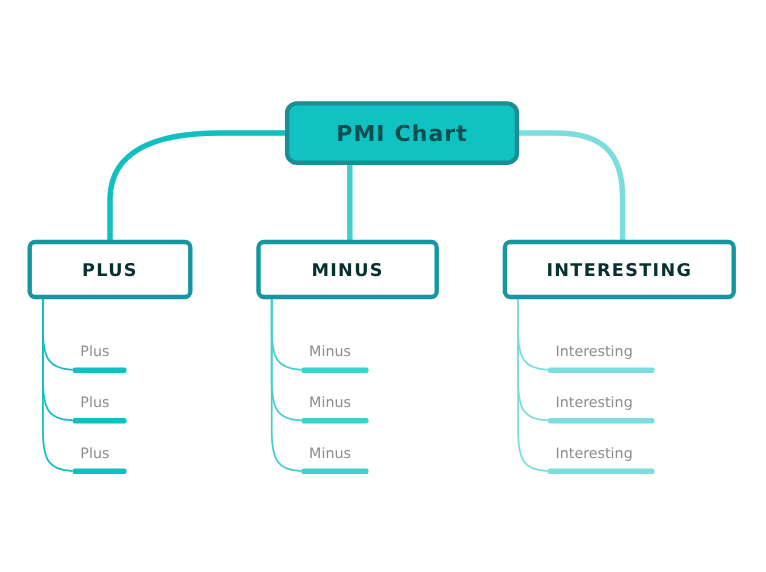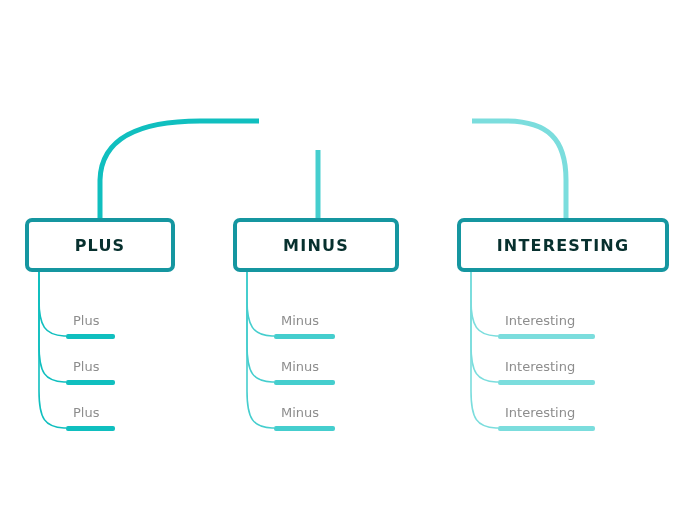--- a/index.html
+++ b/index.html
@@ -104,20 +104,21 @@
 
     <path d="M 247,272 L 247,300 C 247,326 253,335 272,336 L 274,336" fill="none" stroke="#45cece" stroke-width="1.6"></path>
     <path d="M 247,272 L 247,345 C 247,373 253,381 272,382 L 274,382" fill="none" stroke="#45cece" stroke-width="1.6"></path>
     <path d="M 247,272 L 247,391 C 247,419 253,427 272,428 L 274,428" fill="none" stroke="#45cece" stroke-width="1.6"></path>
 
     <path d="M 471,272 L 471,300 C 471,326 477,335 496,336 L 498,336" fill="none" stroke="#7bdddd" stroke-width="1.6"></path>
     <path d="M 471,272 L 471,345 C 471,373 477,381 496,382 L 498,382" fill="none" stroke="#7bdddd" stroke-width="1.6"></path>
     <path d="M 471,272 L 471,391 C 471,419 477,427 496,428 L 498,428" fill="none" stroke="#7bdddd" stroke-width="1.6"></path>
   </svg>
 
+  <div class="node node-root">PMI Chart</div>
 
   <div class="node node-branch branch-plus">PLUS</div>
 
   <div class="node node-branch branch-minus">MINUS</div>
 
   <div class="node node-branch branch-interesting">INTERESTING</div>
 
   <div class="leaf-label" style="left:73px; top:313px;">Plus</div>
   <div class="leaf-bar" style="left:66px; top:334px; width:49px; background:#10bfbf;"></div>
 

